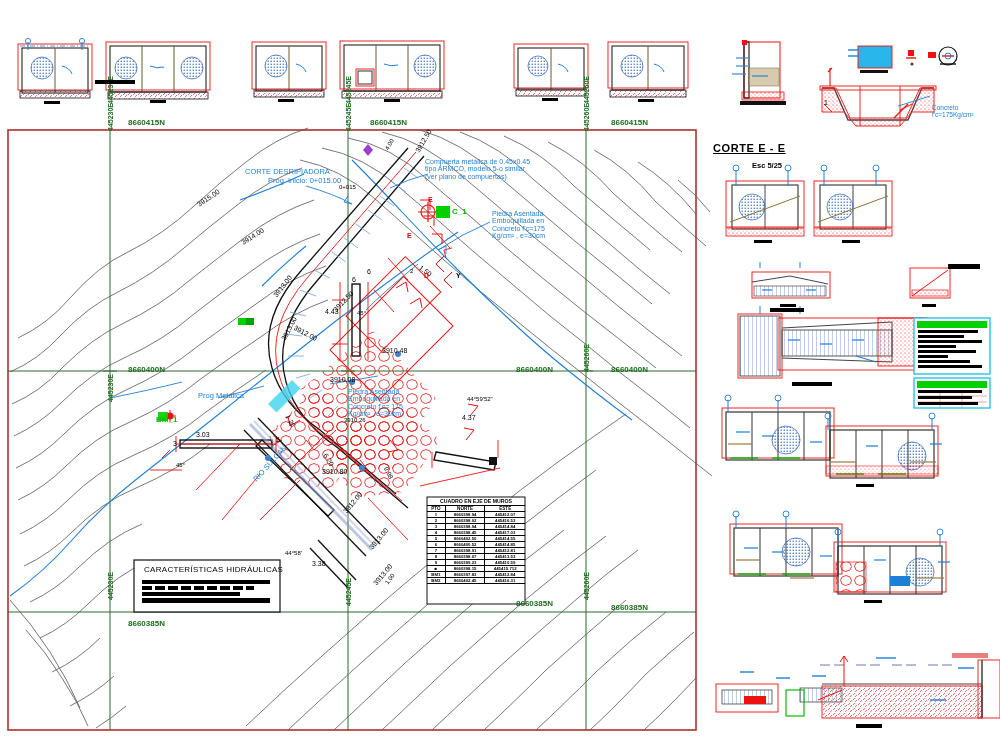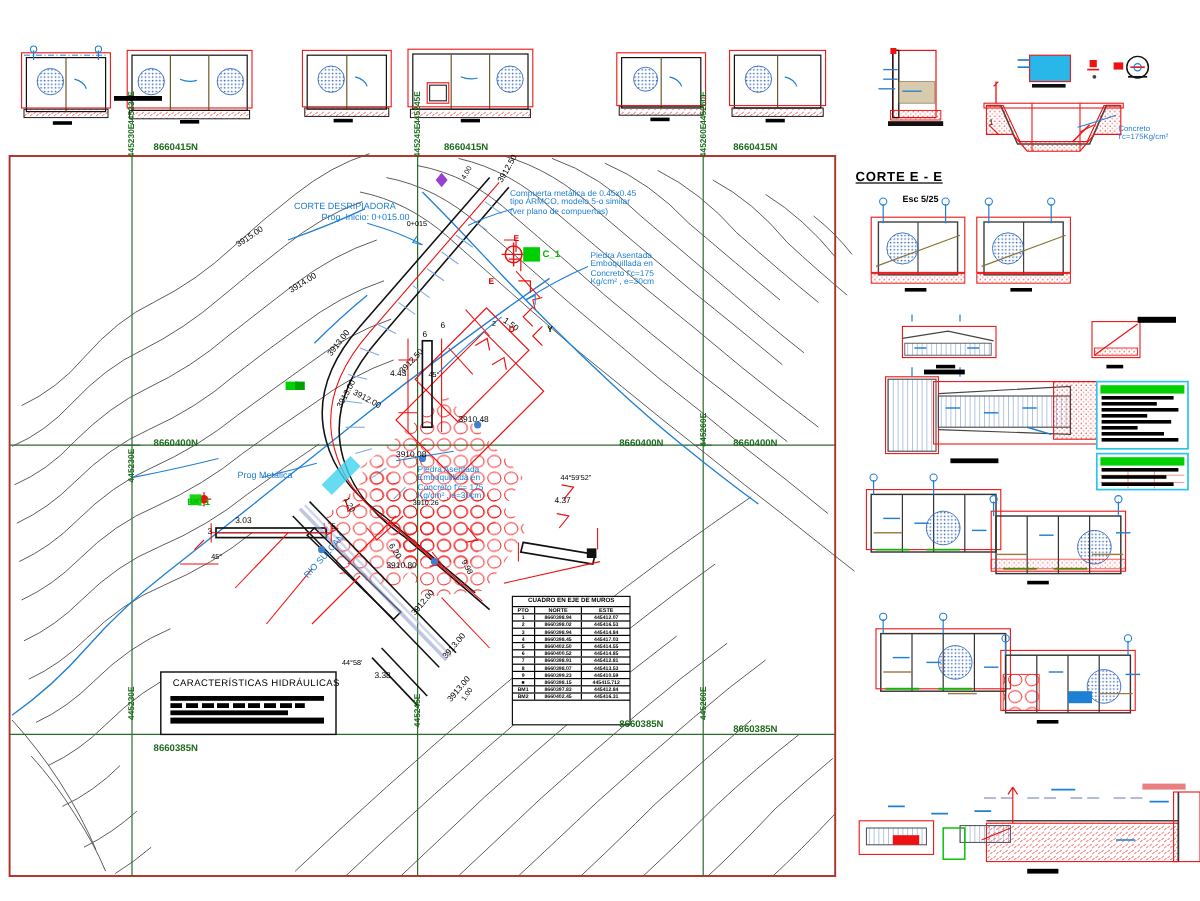--- a/index.html
+++ b/index.html
@@ -610,21 +610,21 @@
 
 <div class="txt t-blue" style="left:348px;top:388px;font-size:7px;">Piedra Asentada
 Emboquillada en
 Concreto f'c= 175
 Kg/cm² , e=30cm</div>
 
 <div class="txt t-blue" style="left:198px;top:392px;font-size:7.5px;">Prog Metálica</div>
 
 <div class="txt t-blue rotsm" style="left:252px;top:478px;font-size:7.5px;transform:rotate(-48deg);">RIO SULCAN</div>
 
-<div class="txt t-brightgreen" style="left:156px;top:416px;font-size:8px;font-weight:bold;font-family:Liberation Mono, monospace;">BM_1</div>
+<div class="txt t-brightgreen" style="left:156px;top:416px;font-size:8px;font-weight:bold;">BM_1</div>
 <div class="txt t-brightgreen" style="left:452px;top:208px;font-size:8px;font-weight:bold;">C_1</div>
 
 <div class="txt t-black rotsm" style="left:422px;top:264px;font-size:7px;transform:rotate(36deg);">1.50</div>
 <div class="txt t-black" style="left:196px;top:431px;font-size:7px;">3.03</div>
 <div class="txt t-black" style="left:325px;top:308px;font-size:7px;">4.43</div>
 <div class="txt t-black rotsm" style="left:328px;top:452px;font-size:7px;transform:rotate(58deg);">6.20</div>
 <div class="txt t-black" style="left:462px;top:414px;font-size:7px;">4.37</div>
 <div class="txt t-black rotsm" style="left:290px;top:414px;font-size:6.5px;transform:rotate(62deg);">1.20</div>
 <div class="txt t-black rotsm" style="left:388px;top:466px;font-size:6.5px;transform:rotate(62deg);">9.98</div>
 <div class="txt t-black" style="left:352px;top:276px;font-size:7px;">6</div>

